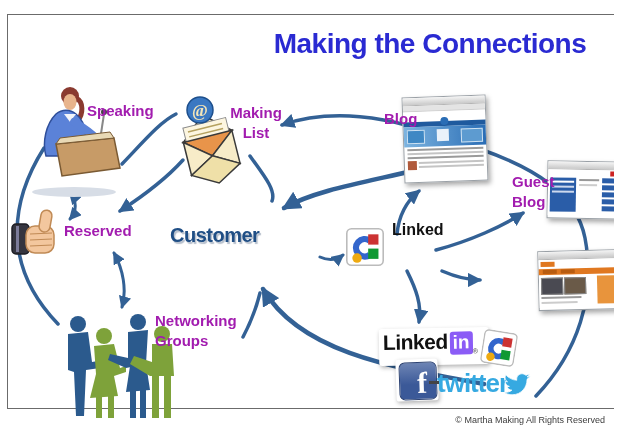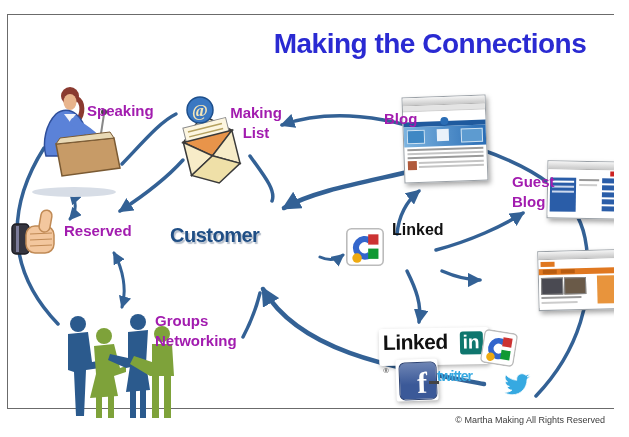--- a/index.html
+++ b/index.html
@@ -22,25 +22,25 @@
            box-shadow:2px 3px 5px rgba(0,0,0,.35);}
   .bbar{height:7px;background:linear-gradient(#f4f4f4,#c9c9c9);border-bottom:1px solid #b5b5b5;}
   .btool{height:5px;background:#e4e4e4;border-bottom:1px solid #cfcfcf;}
   .tline{height:2px;background:#9a9a9a;margin:2px 3px;}
   .tline.light{background:#c4c4c4;}
   .gcard{position:absolute;background:#fff;border-radius:3px;box-shadow:1px 2px 4px rgba(0,0,0,.3);}
   .fb-tile{width:36px;height:36px;border-radius:6px;margin:3px;
            background:linear-gradient(#6d84b4,#3b5998 60%);border:1px solid #2d4373;
            color:#fff;font-weight:700;font-size:30px;font-family:"Liberation Serif",serif;
            text-align:center;line-height:40px;text-indent:8px;overflow:hidden;}
-  .in-box{display:inline-block;background:#0f766e;color:#fff;border-radius:3px;
-          font-weight:700;font-size:19px;padding:0 3px 1px 3px;margin-left:12px;}
+  .in-box{display:inline-block;background:#8b5cf6;color:#fff;border-radius:3px;
+          font-weight:700;font-size:19px;padding:0 3px 1px 3px;margin-left:2px;}
   .linked{font-weight:700;font-size:21px;color:#111;letter-spacing:-0.5px;}
   .reg{font-size:7px;color:#333;vertical-align:bottom;}
-  .twitter-word{position:absolute;left:437px;top:368px;font-size:14px;font-weight:700;
+  .twitter-word{position:absolute;left:437px;top:368px;font-size:26px;font-weight:700;
                 color:#36a9e1;letter-spacing:-1px;}
   .gword{font-family:"Liberation Serif",serif;font-weight:700;font-size:21px;letter-spacing:-0.5px;}
   .gsearch{font-weight:700;font-size:16px;color:#111;margin-top:-3px;margin-left:7px;}
   .copyright{position:absolute;right:9px;top:415px;font-size:9px;color:#3c3c3c;}
 </style>
 </head>
 <body>
 
 <div class="canvas">
   <div class="frame"></div>
@@ -204,22 +204,22 @@
   </div>
 
   <div class="lbl" style="left:87px;top:101px;">Speaking</div>
   <div class="lbl" style="left:225px;top:103px;width:62px;text-align:center;">
     <div>Making</div>
     <div>List</div>
   </div>
   <div class="lbl" style="left:64px;top:221px;">Reserved</div>
   <div class="customer">Customer</div>
   <div class="lbl" style="left:155px;top:311px;">
+    <div>Networking</div>
     <div>Groups</div>
-    <div>Networking</div>
   </div>
 
   <svg style="position:absolute;left:346px;top:228px;" width="38" height="38" viewBox="0 0 24 24">
     <rect x="0.5" y="0.5" width="23" height="23" rx="3" fill="#fff" stroke="#bbb"></rect>
     <path d="M15,8 A5.5,5.5 0 1 0 15,17" fill="none" stroke="#3366cc" stroke-width="4"></path>
     <rect x="14" y="4" width="6.5" height="6.5" fill="#cc3333"></rect>
     <rect x="14" y="13" width="6.5" height="6.5" fill="#109933"></rect>
     <circle cx="7" cy="19" r="3" fill="#eeaa11"></circle>
   </svg>
   <div style="position:absolute;left:385px;top:224px;">

